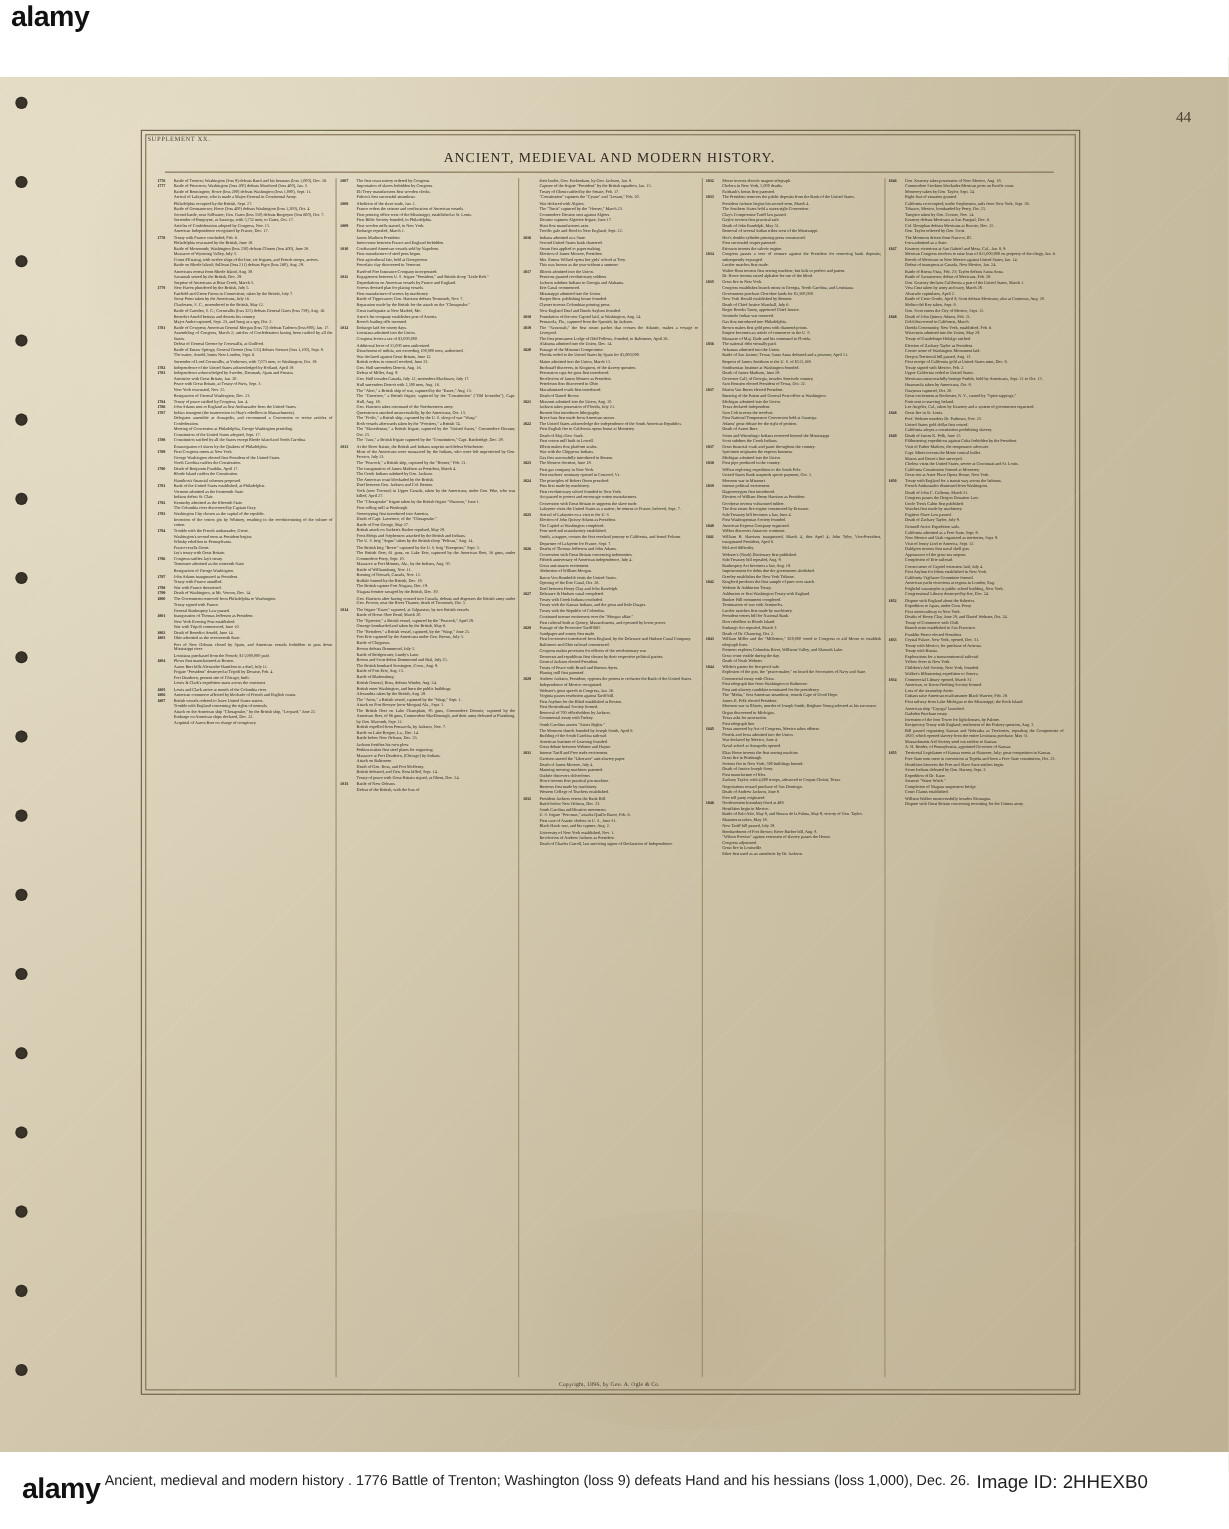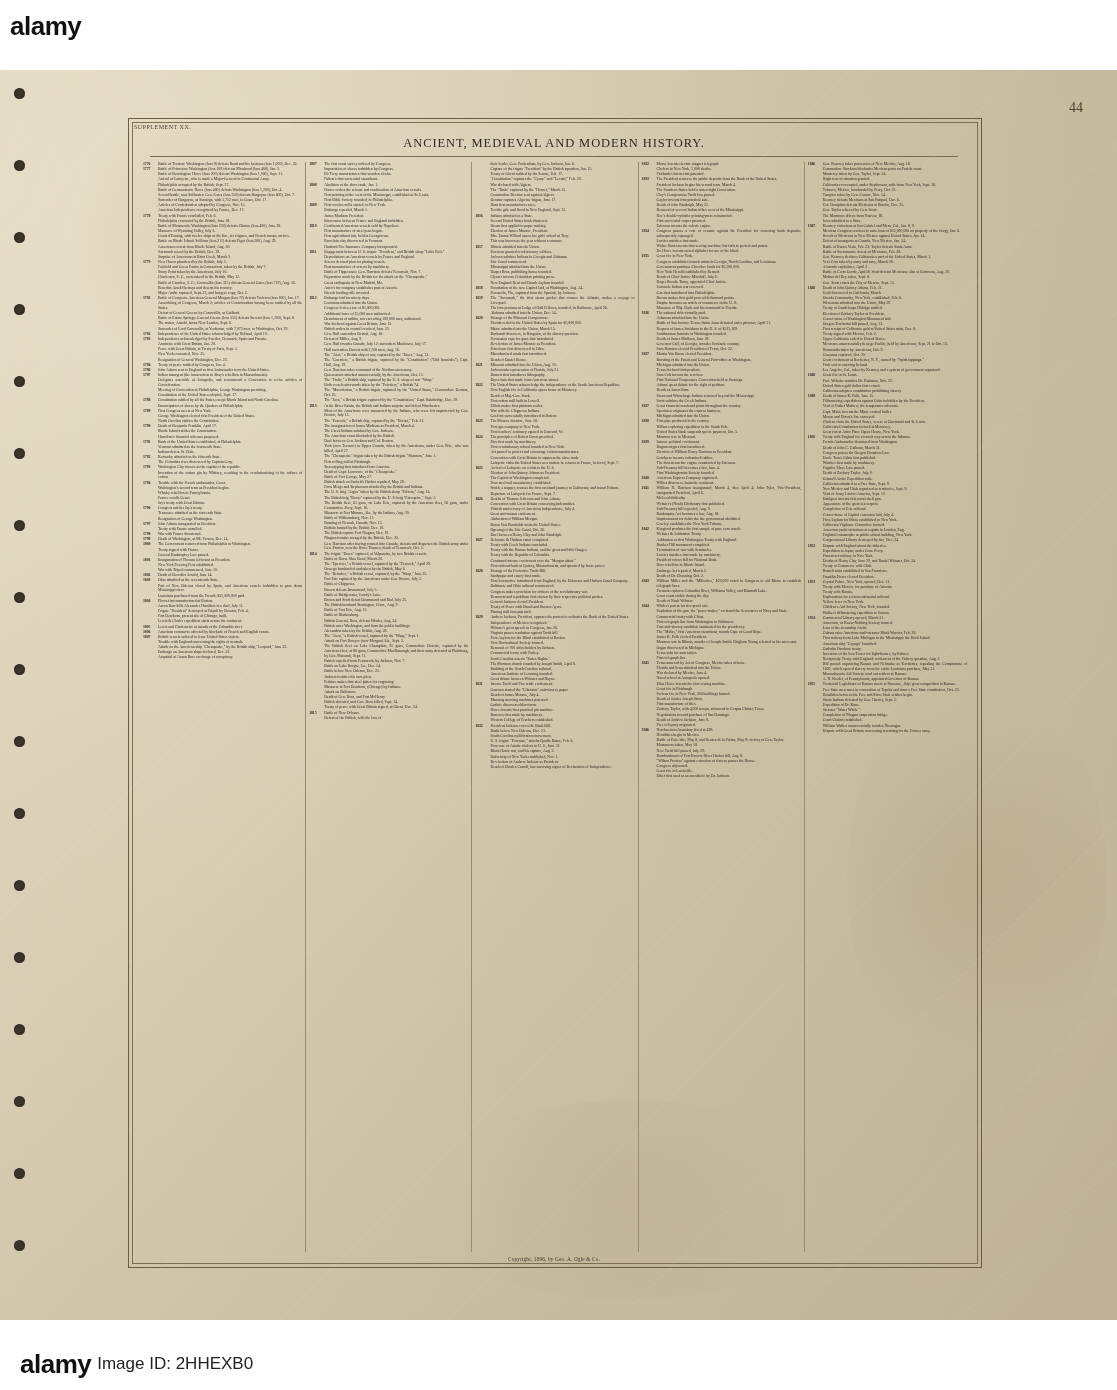--- a/index.html
+++ b/index.html
@@ -6,21 +6,21 @@
   body{
     width:1117px;height:1390px;
     background:#ffffff;
     font-family:"Liberation Serif", serif;
     position:relative;
     overflow:hidden;
   }
   
   .stock-bar{
     position:absolute;left:0;right:0;height:52px;background:#ffffff;
-    display:flex;align-items:center;
+    display:flex;align-items:flex-start;
   }
   .stock-bar.top{top:0;}
   .stock-bar.bottom{bottom:0;justify-content:flex-start;padding-left:10px;}
   .alamy-logo{
     font-family:"Liberation Sans",sans-serif;
     font-size:26px;font-weight:bold;color:#111;letter-spacing:-.5px;
     padding-left:10px;
   }
   .stock-caption{
     font-family:"Liberation Sans",sans-serif;
@@ -2317,14 +2317,15 @@
       </div>
     </div>
 
   <div class="copy-wrap">Copyright, 1896, by Geo. A. Ogle &amp; Co.</div>
 
   <div class="watermark"></div>
 </div>
 
 <div class="stock-bar bottom">
   <span class="alamy-logo">alamy</span>
+  <span class="stock-caption">Ancient, medieval and modern history . 1776 Battle of Trenton; Washington (loss 9) defeats Hand and his hessians (loss 1,000), Dec. 26.</span>
   <span class="stock-id">Image ID: 2HHEXB0</span>
 </div>
 
 </body></html>

